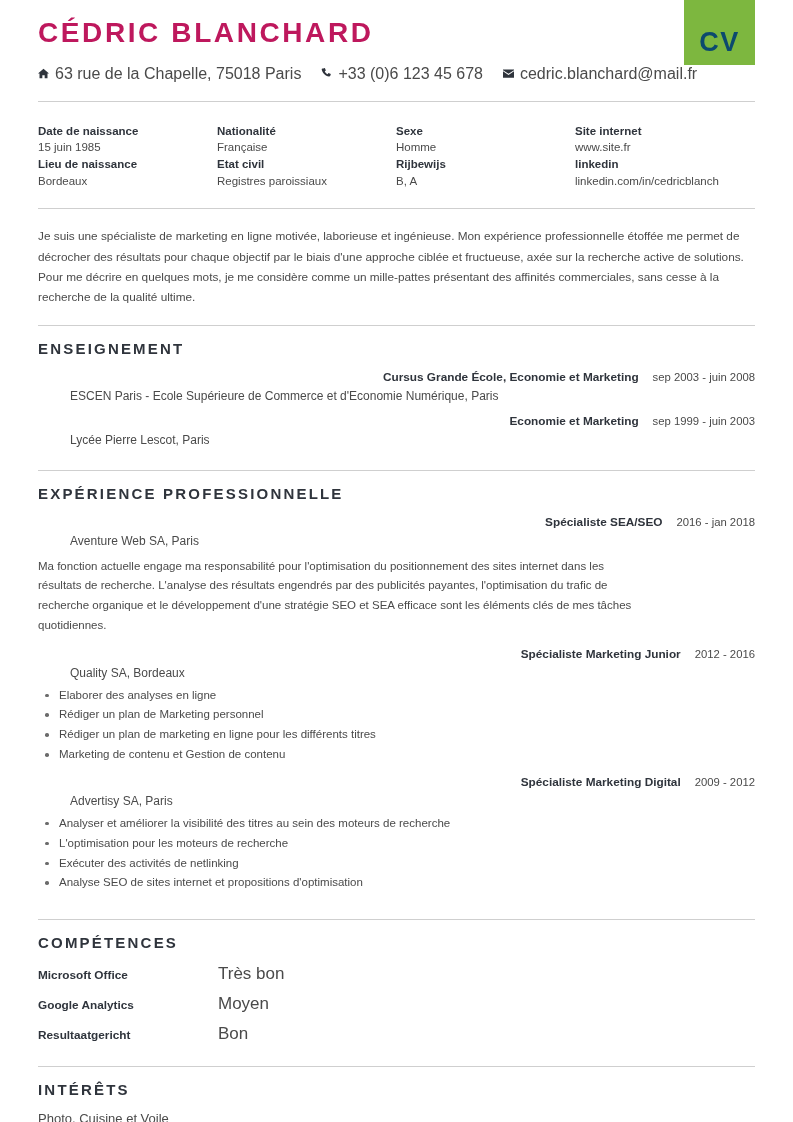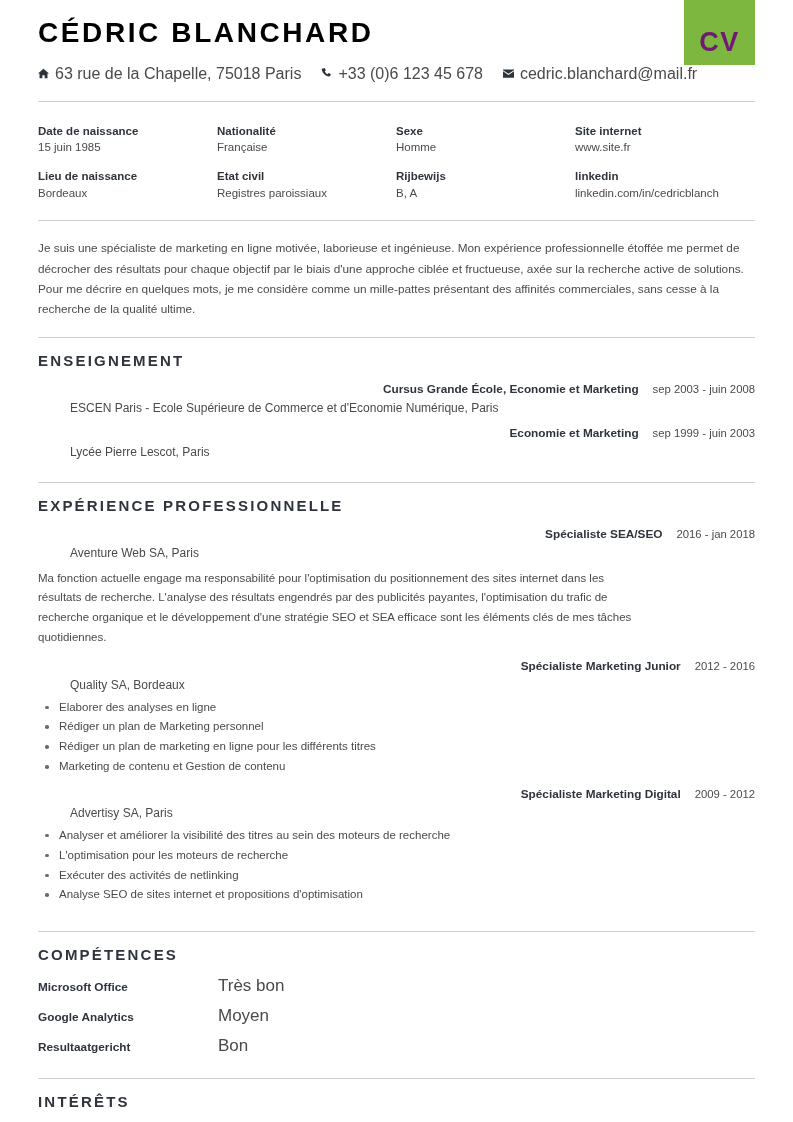--- a/index.html
+++ b/index.html
@@ -28,39 +28,39 @@
 
   
   .header {
     position: relative;
     padding-top: 18px;
   }
   .name {
     font-size: 28px;
     font-weight: bold;
     letter-spacing: 2.6px;
-    color: #000000;
+    color: #be185d;
     line-height: 1.1;
     margin: 0;
     padding: 0;
     white-space: nowrap;
   }
   .cv-badge {
     position: absolute;
     top: 0;
     right: 0;
     width: 71px;
     height: 65px;
     background: #7db73f;
     display: flex;
     align-items: center;
     justify-content: center;
   }
   .cv-badge span {
-    color: #701a75;
+    color: #0c4a6e;
     font-size: 27px;
     font-weight: bold;
     letter-spacing: 1.5px;
     margin-top: 20px;
   }
 
   .contact-row {
     margin-top: 16px;
     font-size: 16px;
     color: #4a4a4a;
@@ -87,21 +87,21 @@
     height: 1px;
     background: #cfcfcf;
     width: 100%;
   }
   .rule.top-rule   { margin-top: 18px; }
 
   
   .details {
     display: grid;
     grid-template-columns: 179px 179px 179px 180px;
-    row-gap: 12px;
+    row-gap: 0;
     margin-top: 21px;
     margin-bottom: 19px;
   }
   .detail-cell { font-size: 11.5px; line-height: 1.45; }
   .detail-label {
     font-weight: bold;
     color: #2f343c;
     font-size: 11.5px;
     display: block;
   }

